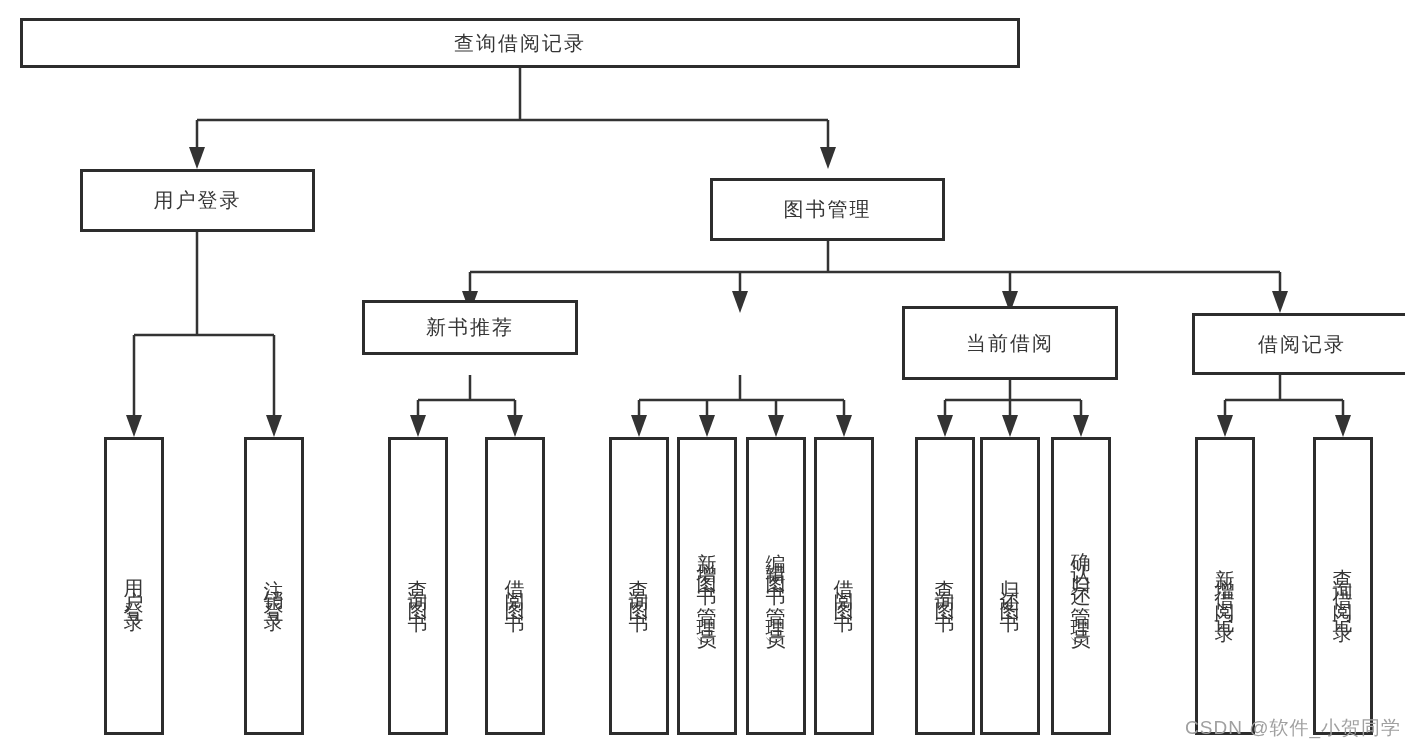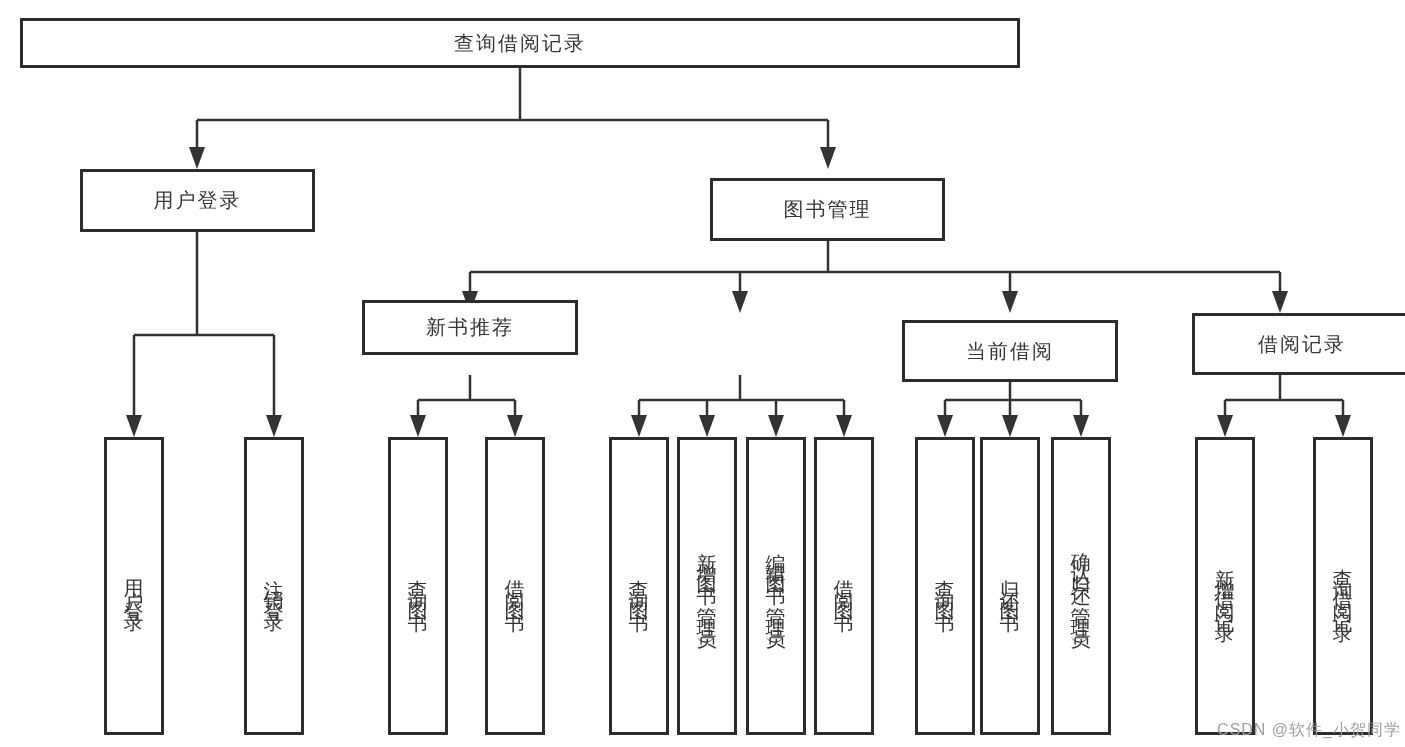--- a/index.html
+++ b/index.html
@@ -38,21 +38,21 @@
     writing-mode:vertical-rl;
     text-orientation:mixed;
     letter-spacing:11px;
     line-height:1;
     font-size:20px;
   }
   .watermark{
     position:absolute;
     right:4px;
     bottom:6px;
-    font-size:16px;
+    font-size:19px;
     color:var(--watermark);
     letter-spacing:1px;
     white-space:nowrap;
     pointer-events:none;
   }
 </style>
 </head>
 <body>
 
 <div class="canvas">
@@ -104,21 +104,21 @@
   <div class="box" style="left:80px;top:169px;width:235px;height:63px">
     <span class="hlabel">用户登录</span>
   </div>
   <div class="box" style="left:710px;top:178px;width:235px;height:63px">
     <span class="hlabel">图书管理</span>
   </div>
 
   <div class="box" style="left:362px;top:300px;width:216px;height:55px">
     <span class="hlabel">新书推荐</span>
   </div>
-  <div class="box" style="left:902px;top:320px;width:216px;height:62px">
+  <div class="box" style="left:902px;top:306px;width:216px;height:74px">
     <span class="hlabel">当前借阅</span>
   </div>
   <div class="box" style="left:1192px;top:313px;width:220px;height:62px">
     <span class="hlabel">借阅记录</span>
   </div>
 
   <div class="box leaf" style="left:104px">
     <span class="vtext">用户登录</span>
   </div>
   <div class="box leaf" style="left:244px">

